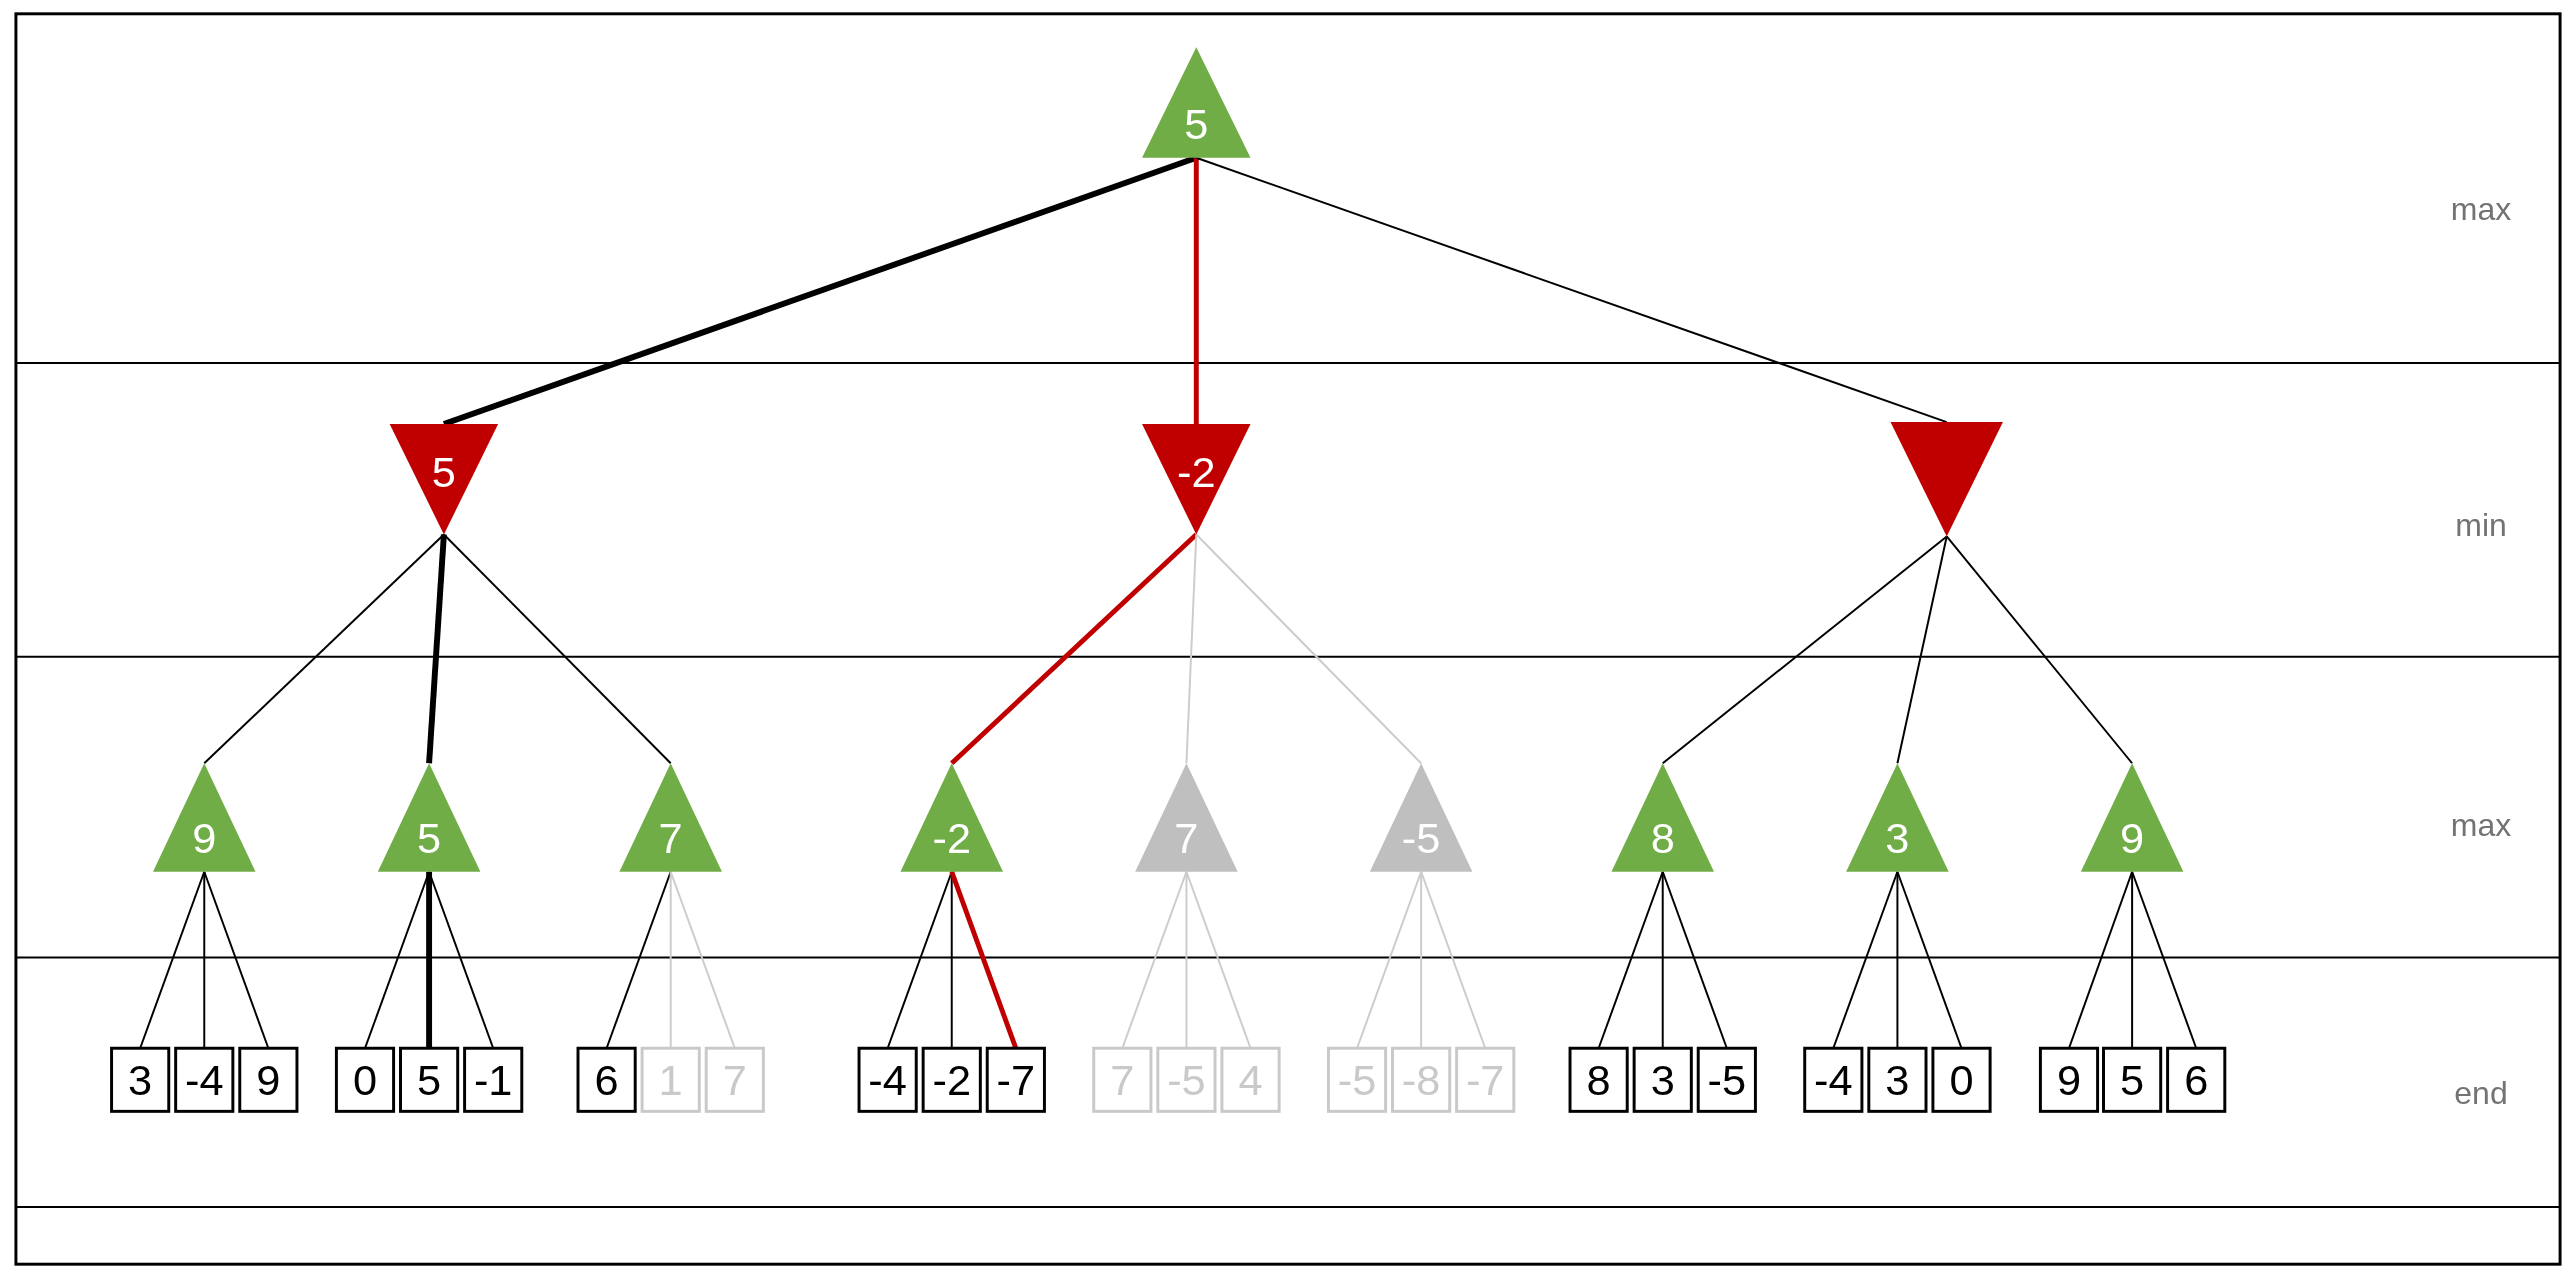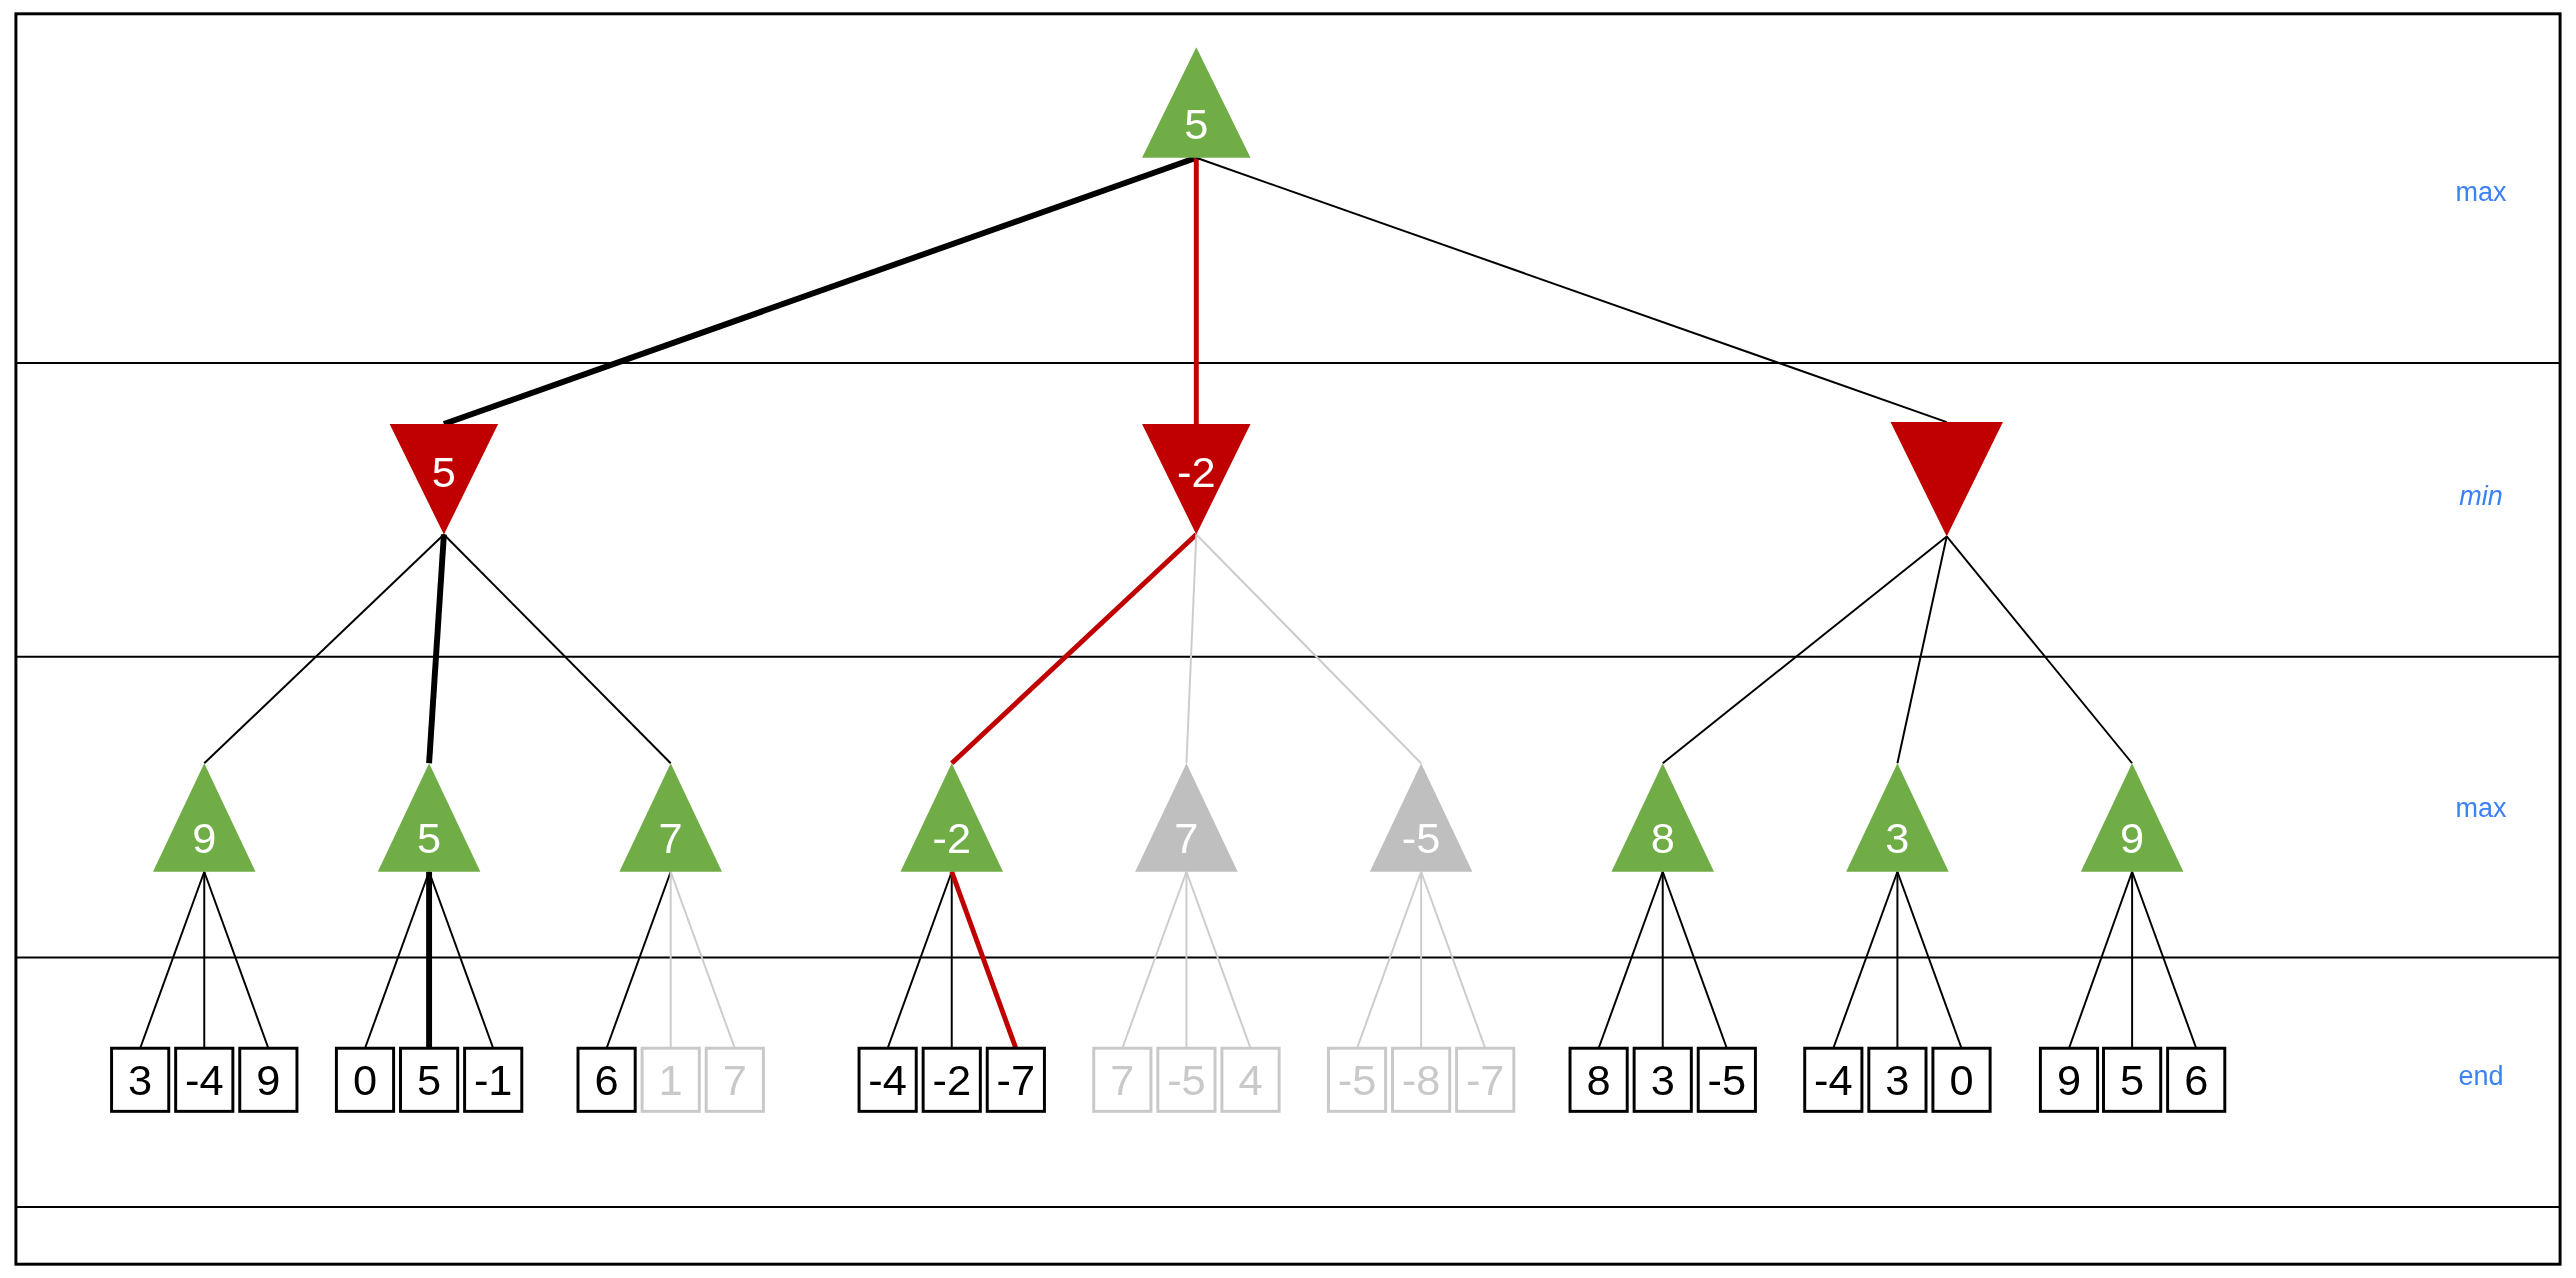--- a/index.html
+++ b/index.html
@@ -18,26 +18,27 @@
     height: 1278px;
   }
   #tree-svg text {
     font-family: "Liberation Sans", sans-serif;
   }
   .row-label {
     position: absolute;
     left: 2397px;
     width: 168px;
     text-align: center;
-    font-size: 27px;
+    font-size: 32px;
     line-height: 49px;
-    color: #3b82f6;
+    color: #737373;
+    margin-top: 17px;
   }
   .rl-0 { top: 168px; }
-  .rl-1 { top: 472px; font-style: italic; }
+  .rl-1 { top: 484px; }
   .rl-2 { top: 784px; }
   .rl-3 { top: 1052px; }
 </style>
 </head>
 <body>
 
 <div class="stage">
   <svg id="tree-svg" viewBox="0 0 2612 1296" xmlns="http://www.w3.org/2000/svg">
       <rect x="16" y="14" width="2580" height="1268" fill="none" stroke="#000000" stroke-width="3"></rect>
       <line x1="16" y1="368" x2="2596" y2="368" stroke="#000000" stroke-width="2"></line>

